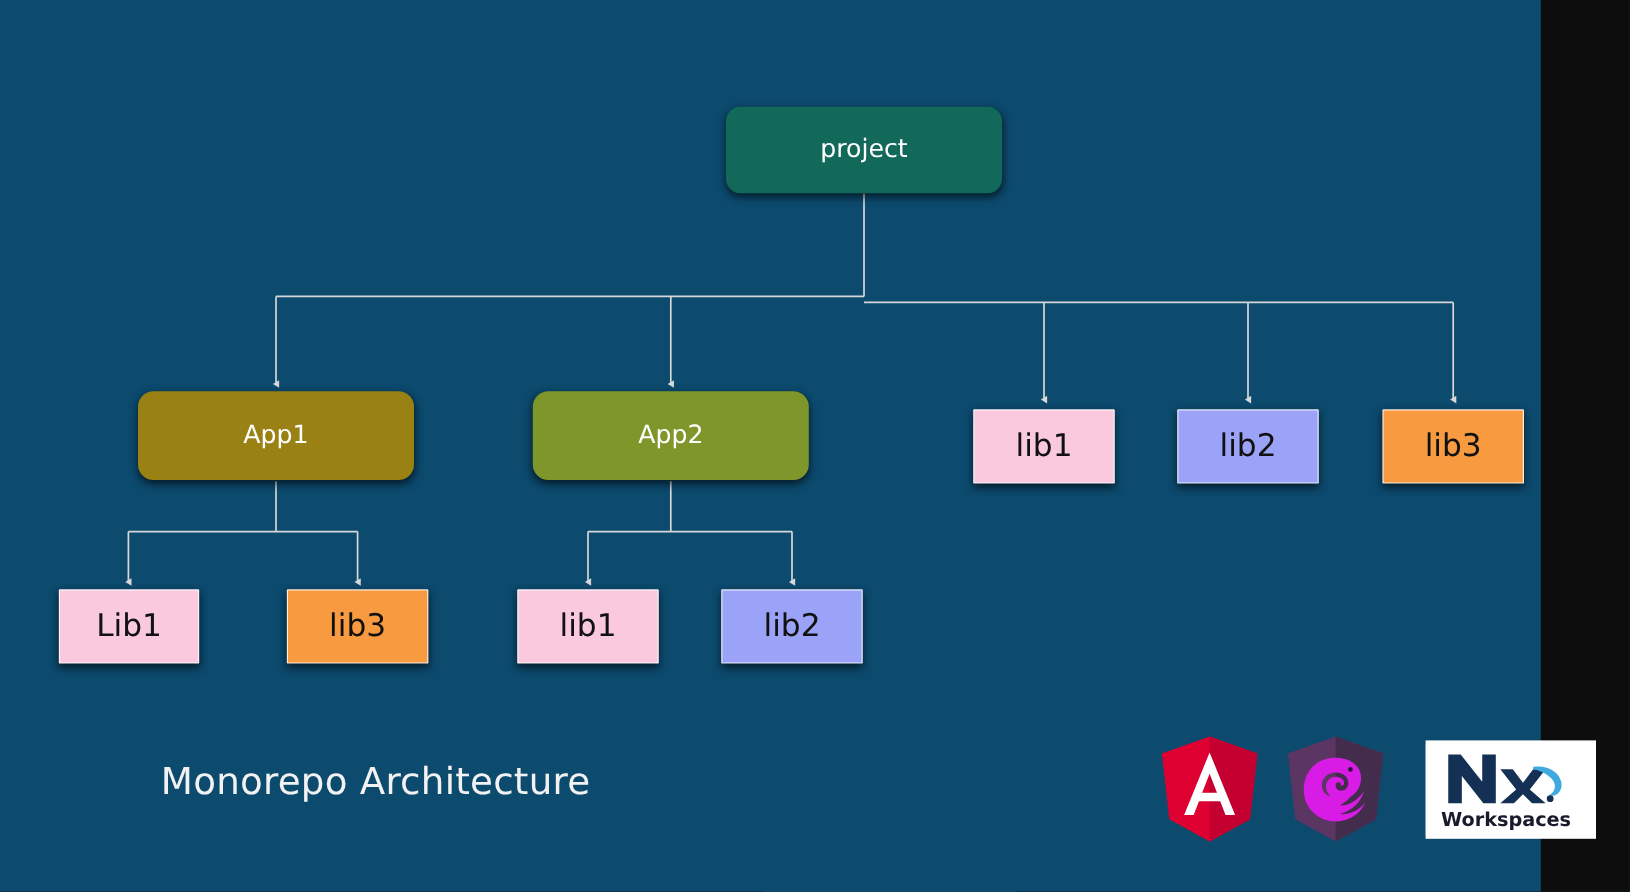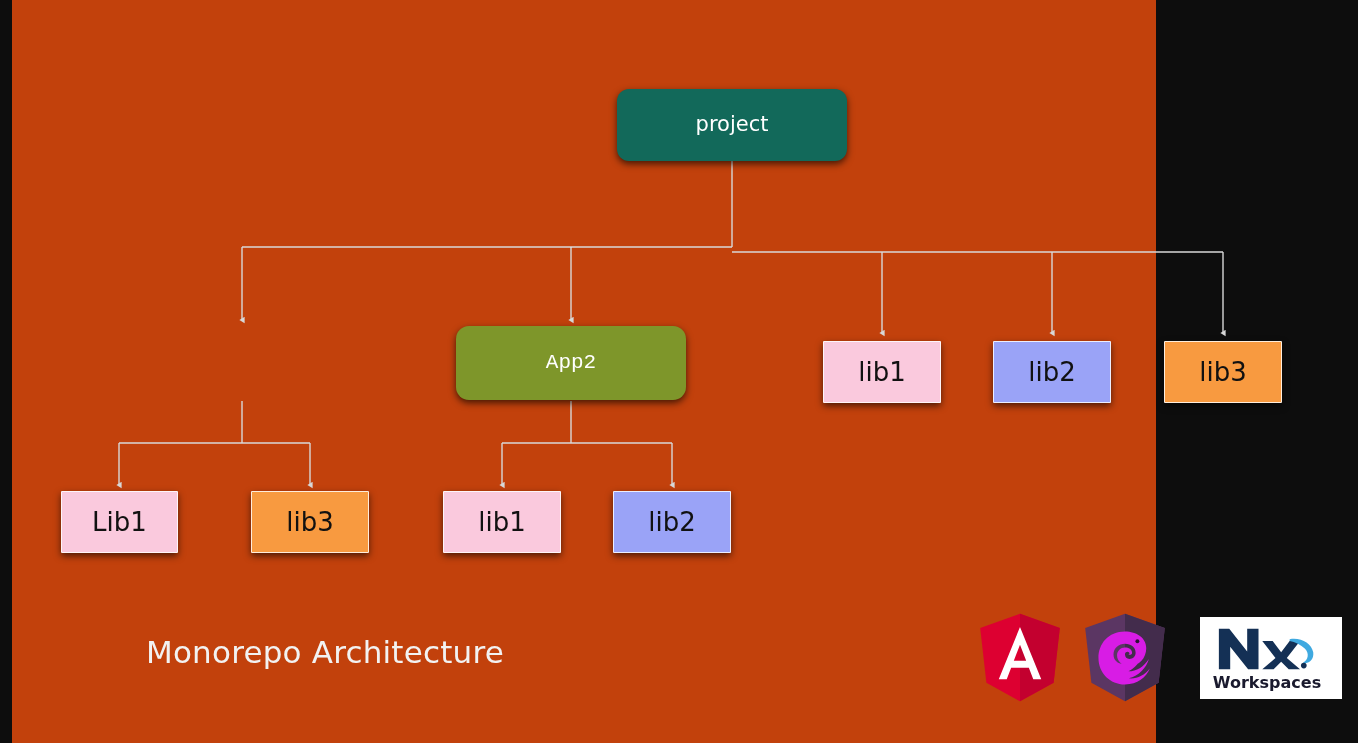--- a/index.html
+++ b/index.html
@@ -9,24 +9,23 @@
     background: #0d0d0d;
   }
   body {
     width: 1358px;
     height: 743px;
     overflow: hidden;
     font-family: "DejaVu Sans", "Liberation Sans", sans-serif;
   }
   #canvas {
     position: relative;
-    width: 1144px;
+    width: 1284px;
     height: 743px;
-    background: #c2410c;
-    margin-left: 12px;
+    background: #0c4a6e;
   }
   #edges {
     position: absolute;
     left: 0;
     top: 0;
     width: 1358px;
     height: 743px;
     pointer-events: none;
   }
 
@@ -119,22 +118,25 @@
       <path d="M490,443 L660,443"></path>
       <path d="M490,443 L490,485" marker-end="url(#arrow)"></path>
       <path d="M660,443 L660,485" marker-end="url(#arrow)"></path>
     </g>
   </svg>
 
   <div class="node node-root" id="n-root" style="left:605px; top:89px; width:230px; height:72px; background:#12695a;">
     <span>project</span>
   </div>
 
-
-  <div class="node node-app" style="left:444px; top:326px; width:230px; height:74px; background:#7e962a;font-family:Liberation Mono, monospace;">
+  <div class="node node-app" style="left:115px; top:326px; width:230px; height:74px; background:#9a8113;">
+    <span>App1</span>
+  </div>
+
+  <div class="node node-app" style="left:444px; top:326px; width:230px; height:74px; background:#7e962a;">
     <span>App2</span>
   </div>
 
   <div class="node node-lib" style="left:811px; top:341px; width:118px; height:62px; background:#fac9dd;">
     <span>lib1</span>
   </div>
 
   <div class="node node-lib" style="left:981px; top:341px; width:118px; height:62px; background:#9aa3f7;">
     <span>lib2</span>
   </div>

